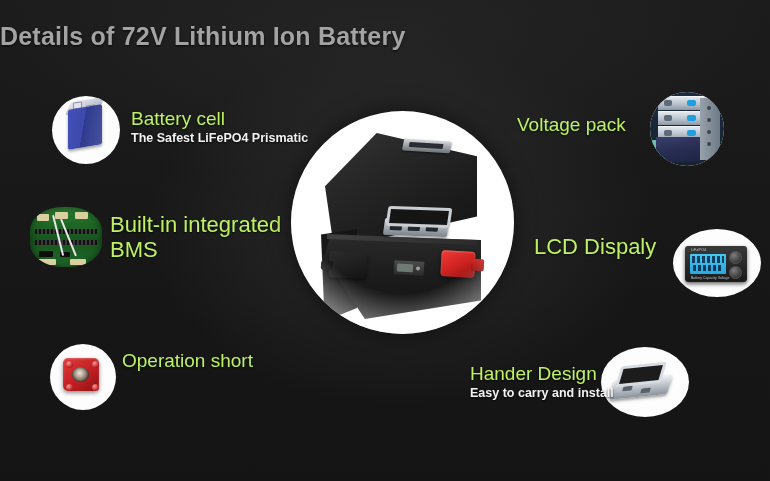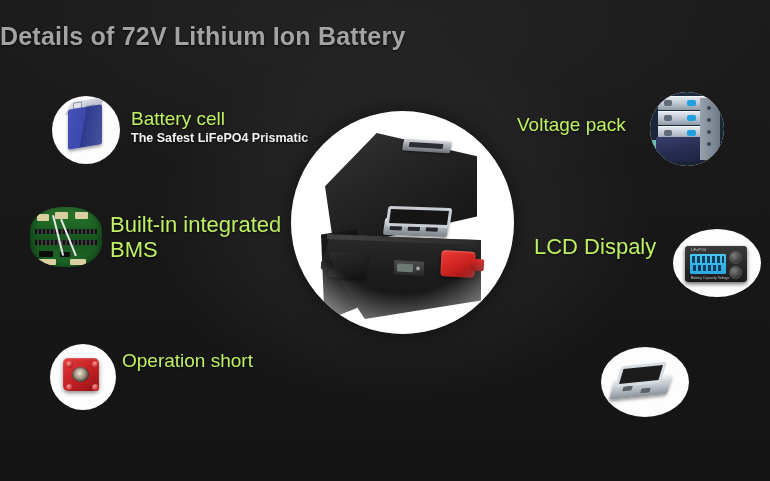--- a/index.html
+++ b/index.html
@@ -531,20 +531,24 @@
   <div class="feature big" style="left:534px; top:224px; width:150px;margin-top:10px;">
     <div class="heading">LCD Dispaly</div>
   </div>
 
   <div class="bubble" style="left:601px; top:347px; width:88px; height:70px;">
     <div class="handle-base"></div>
     <div class="handle-slot" style="left:22px; top:39px;"></div>
     <div class="handle-slot" style="left:40px; top:41px;"></div>
     <div class="handle-bar"></div>
   </div>
+  <div class="feature" style="left:470px; top:363px; width:145px;">
+    <div class="heading">Hander Design</div>
+    <div class="sub">Easy to carry and install</div>
+  </div>
 
   <div id="hero">
     <div class="box-top"></div>
     <div class="box-side"></div>
     <div class="box-front"></div>
     <div class="lid-edge"></div>
 
     <div class="handle-small">
         <i></i>
       </div>

